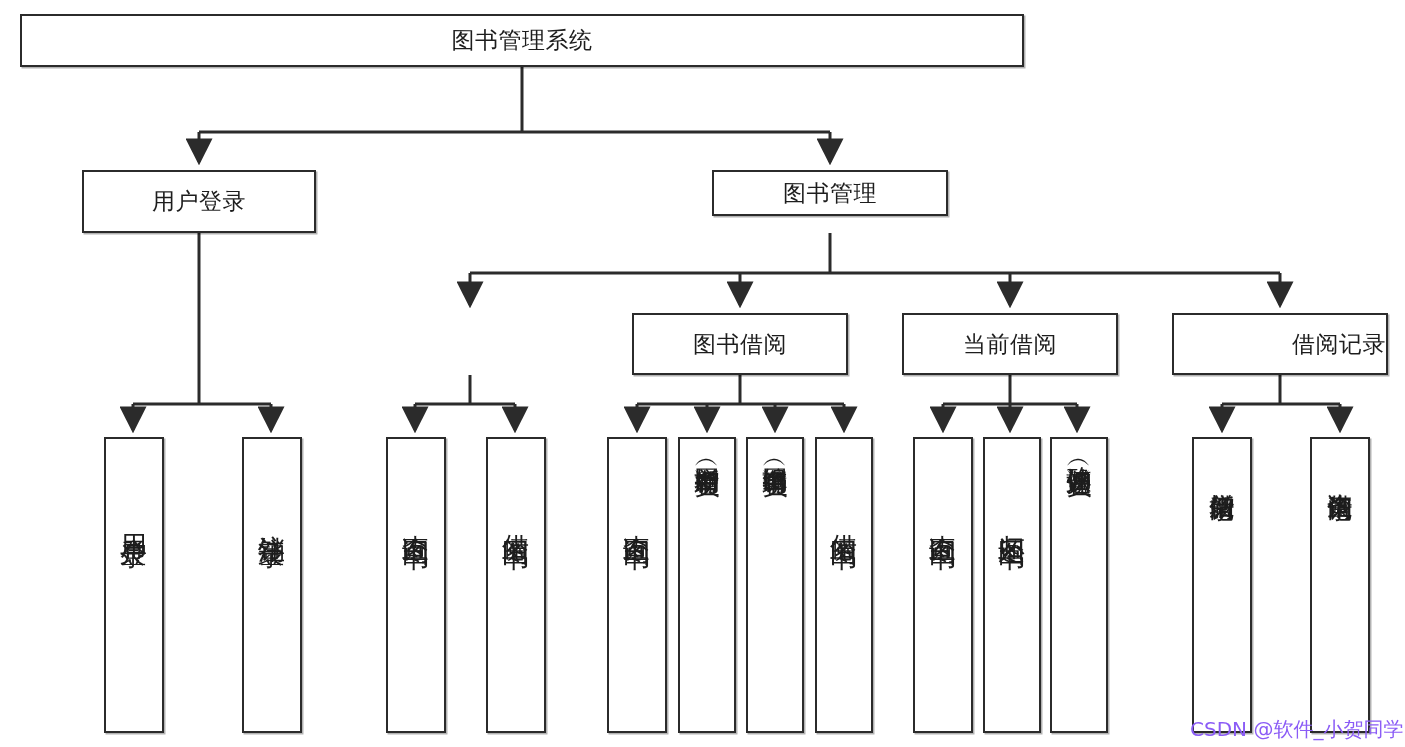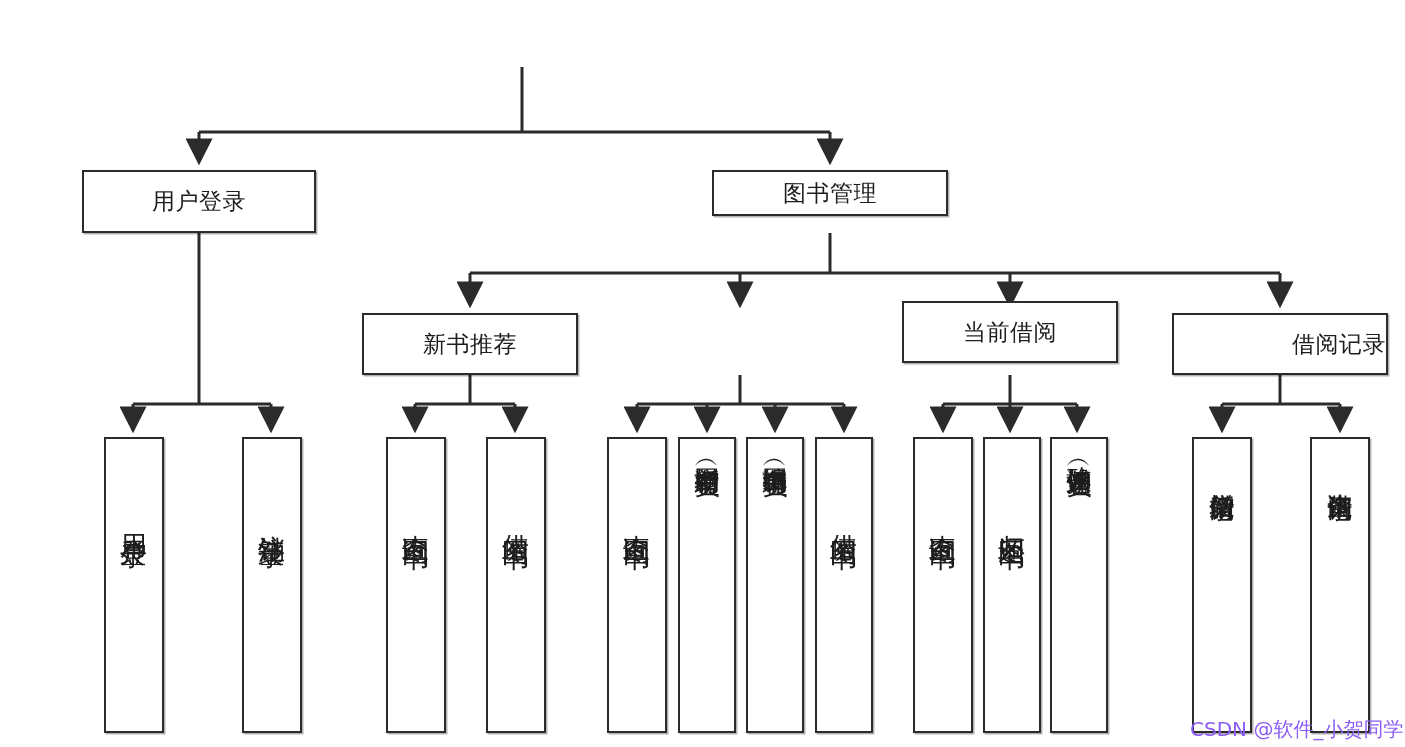--- a/index.html
+++ b/index.html
@@ -119,32 +119,35 @@
       <path d="M 1010 404 L 1010 430" marker-end="url(#arrow)"></path>
       <path d="M 1077 404 L 1077 430" marker-end="url(#arrow)"></path>
 
       <path d="M 1280 375 L 1280 404"></path>
       <path d="M 1222 404 L 1340 404"></path>
       <path d="M 1222 404 L 1222 430" marker-end="url(#arrow)"></path>
       <path d="M 1340 404 L 1340 430" marker-end="url(#arrow)"></path>
     </g>
   </svg>
 
+  <div class="node horiz" style="left:20px; top:14px; width:1004px; height:53px;">
+    <span class="label">图书管理系统</span>
+  </div>
 
   <div class="node horiz" style="left:82px; top:170px; width:234px; height:63px;">
     <span class="label">用户登录</span>
   </div>
   <div class="node horiz" style="left:712px; top:170px; width:236px; height:46px;">
     <span class="label">图书管理</span>
   </div>
 
-  <div class="node horiz" style="left:362px; top:313px; width:216px; height:62px;">
-    <span class="label">新书推荐</span>
+  <div class="node horiz" style="left:632px; top:313px; width:216px; height:62px;">
+    <span class="label">图书借阅</span>
   </div>
-  <div class="node horiz" style="left:902px; top:301px; width:216px; height:62px;">
+  <div class="node horiz" style="left:902px; top:313px; width:216px; height:62px;">
     <span class="label">当前借阅</span>
   </div>
   <div class="node horiz" style="left:1172px; top:313px; width:216px; height:62px;justify-content:flex-end;">
     <span class="label">借阅记录</span>
   </div>
 
   <div class="node vert" style="left:104px; top:437px; width:60px; height:296px; padding-top:74px;">
     <span class="label">用户登录</span>
   </div>
   <div class="node vert" style="left:242px; top:437px; width:60px; height:296px; padding-top:74px;">

